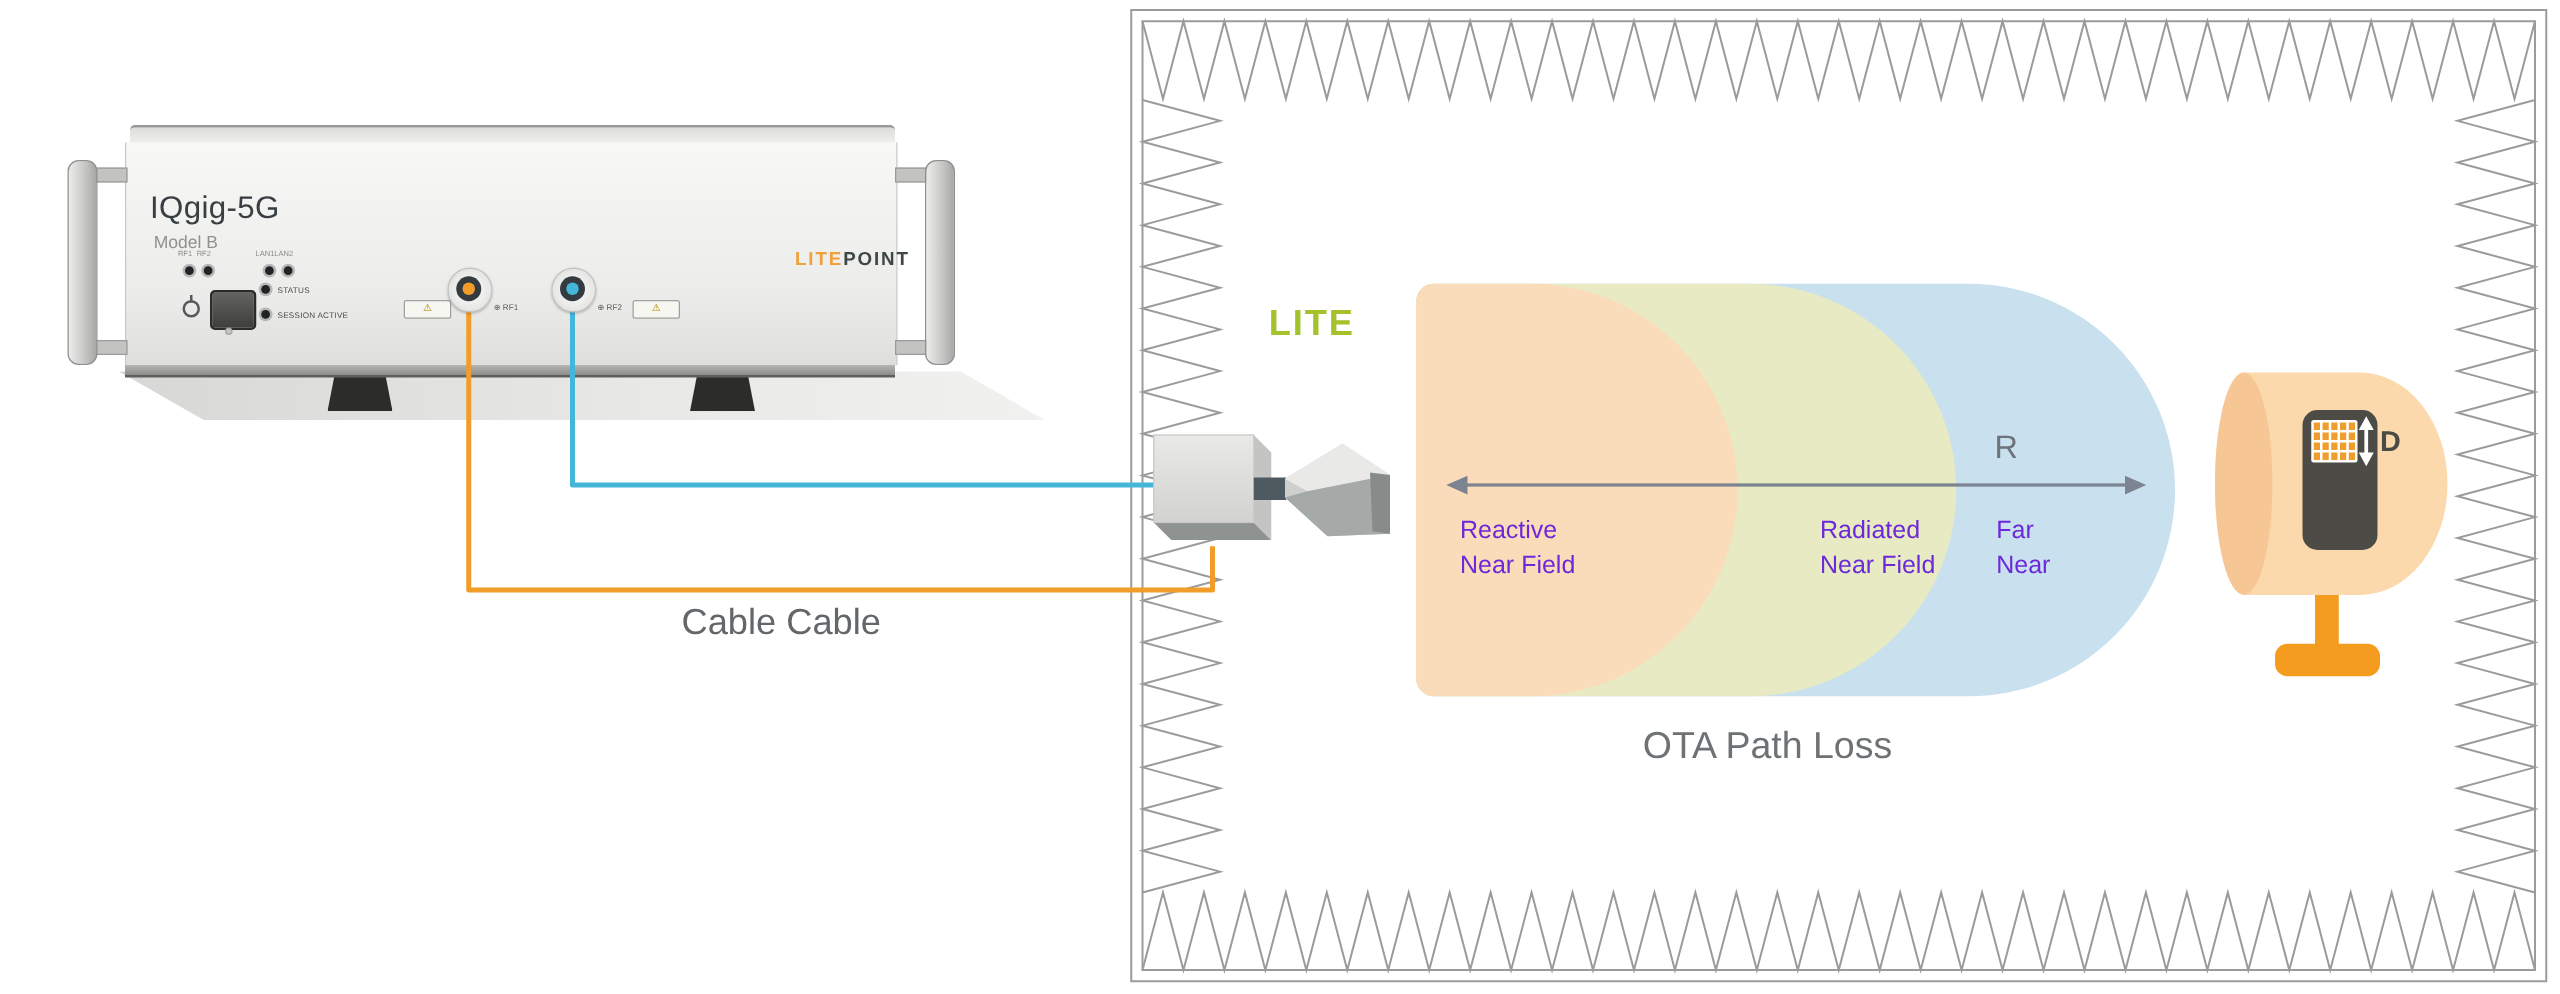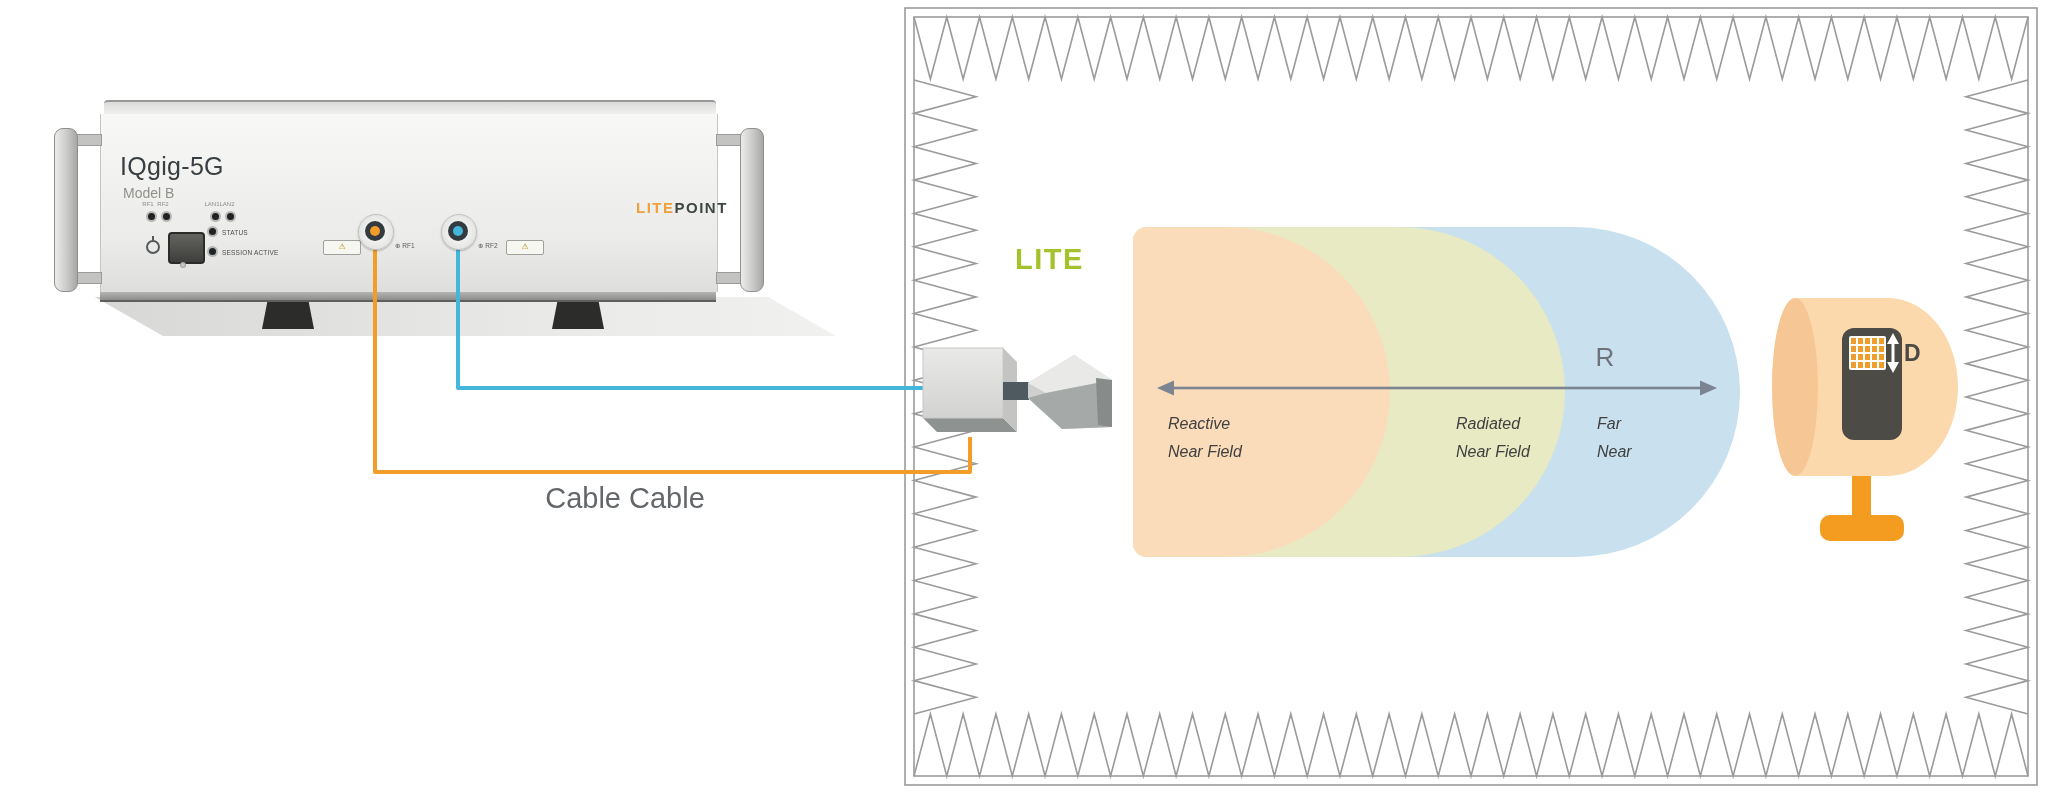--- a/index.html
+++ b/index.html
@@ -56,21 +56,21 @@
   #dut-phone{left:1842px;top:328px;width:60px;height:112px;background:#4c4b45;
     border-radius:12px;z-index:2;}
   #grid{left:1849px;top:336px;width:37px;height:34px;background:#fff;border-radius:2px;
     z-index:3;display:grid;grid-template-columns:repeat(5,1fr);
     grid-template-rows:repeat(4,1fr);gap:2px;padding:2px;box-sizing:border-box;}
   #grid .cell{background:#ef9d2c;}
   #dut-post{left:1852px;top:474px;width:19px;height:48px;background:#f39c1f;z-index:2;}
   #dut-base{left:1820px;top:515px;width:84px;height:26px;background:#f39c1f;
     border-radius:10px;z-index:2;}
   
-  .dia-text{color:#404040;font-size:16px;line-height:28px;z-index:4;font-style:italic;}
+  .dia-text{color:#6d28d9;font-size:20px;line-height:28px;z-index:4;}
   #gain{left:1015px;top:243px;font-size:29px;font-weight:700;letter-spacing:1.5px;
     color:#a4c22c;z-index:4;}
   #rlab{left:1592px;top:342px;width:26px;text-align:center;font-size:26px;
     color:#6e737a;z-index:4;}
   #dlab{left:1904px;top:340px;font-size:23px;font-weight:700;color:#4b4a44;z-index:4;}
   #ota{left:1264px;top:580px;width:300px;text-align:center;font-size:30px;
     color:#6e7274;z-index:4;}
   #cable-loss{left:544px;top:482px;width:162px;text-align:center;font-size:29px;
     color:#63676a;z-index:4;}
   #linework{left:0;top:0;z-index:3;pointer-events:none;}
@@ -228,13 +228,14 @@
   </div>
   <div class="abs dia-text" style="left:1456px;top:410px;">
     <div>Radiated</div>
     <div>Near Field</div>
   </div>
   <div class="abs dia-text" style="left:1597px;top:410px;">
     <div>Far</div>
     <div>Near</div>
   </div>
 
+  <div class="abs" id="ota">OTA Path Loss</div>
 </div>
 
 </body></html>

